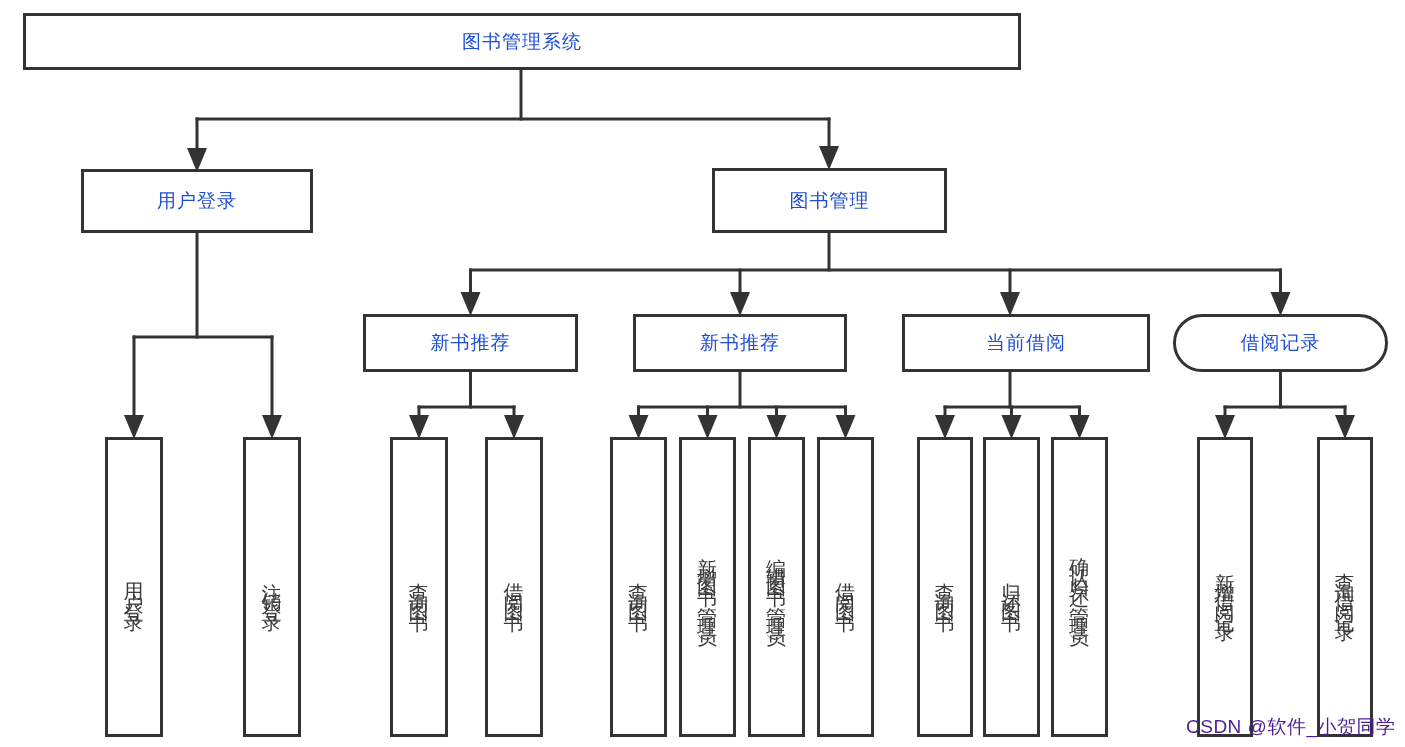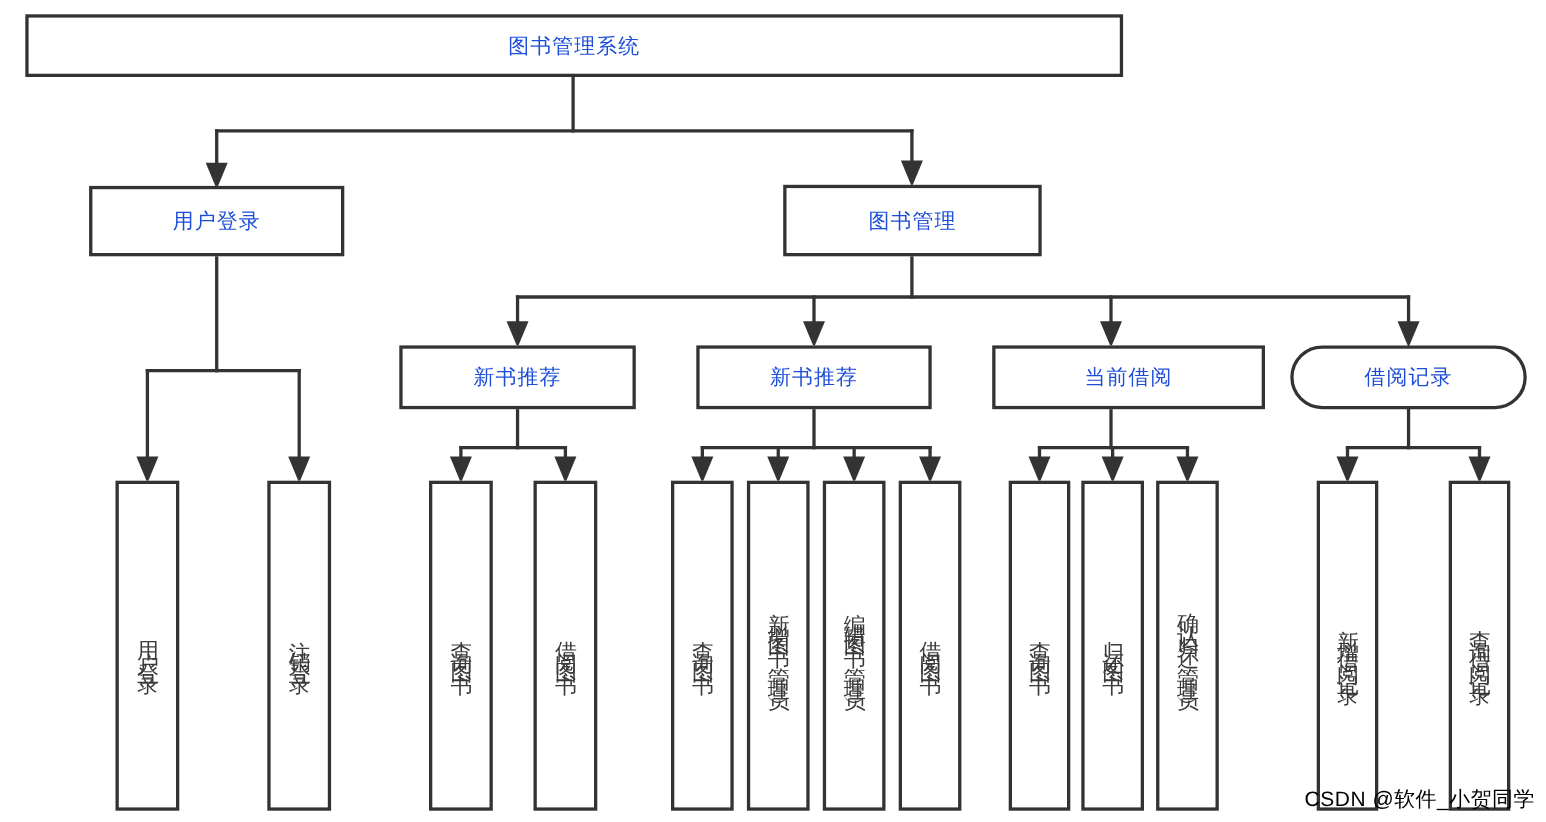--- a/index.html
+++ b/index.html
@@ -53,21 +53,21 @@
     letter-spacing: 10px;
     line-height: 1;
     color: #3a3a3a;
     white-space: nowrap;
   }
   .watermark {
     position: absolute;
     left: 1186px;
     top: 714px;
     font-size: 19px;
-    color: #000000;
+    color: #4c1d95;
     letter-spacing: 0.5px;
     white-space: nowrap;
     z-index: 5;
   }
 </style>
 </head>
 <body>
 
 <div class="canvas">
 

